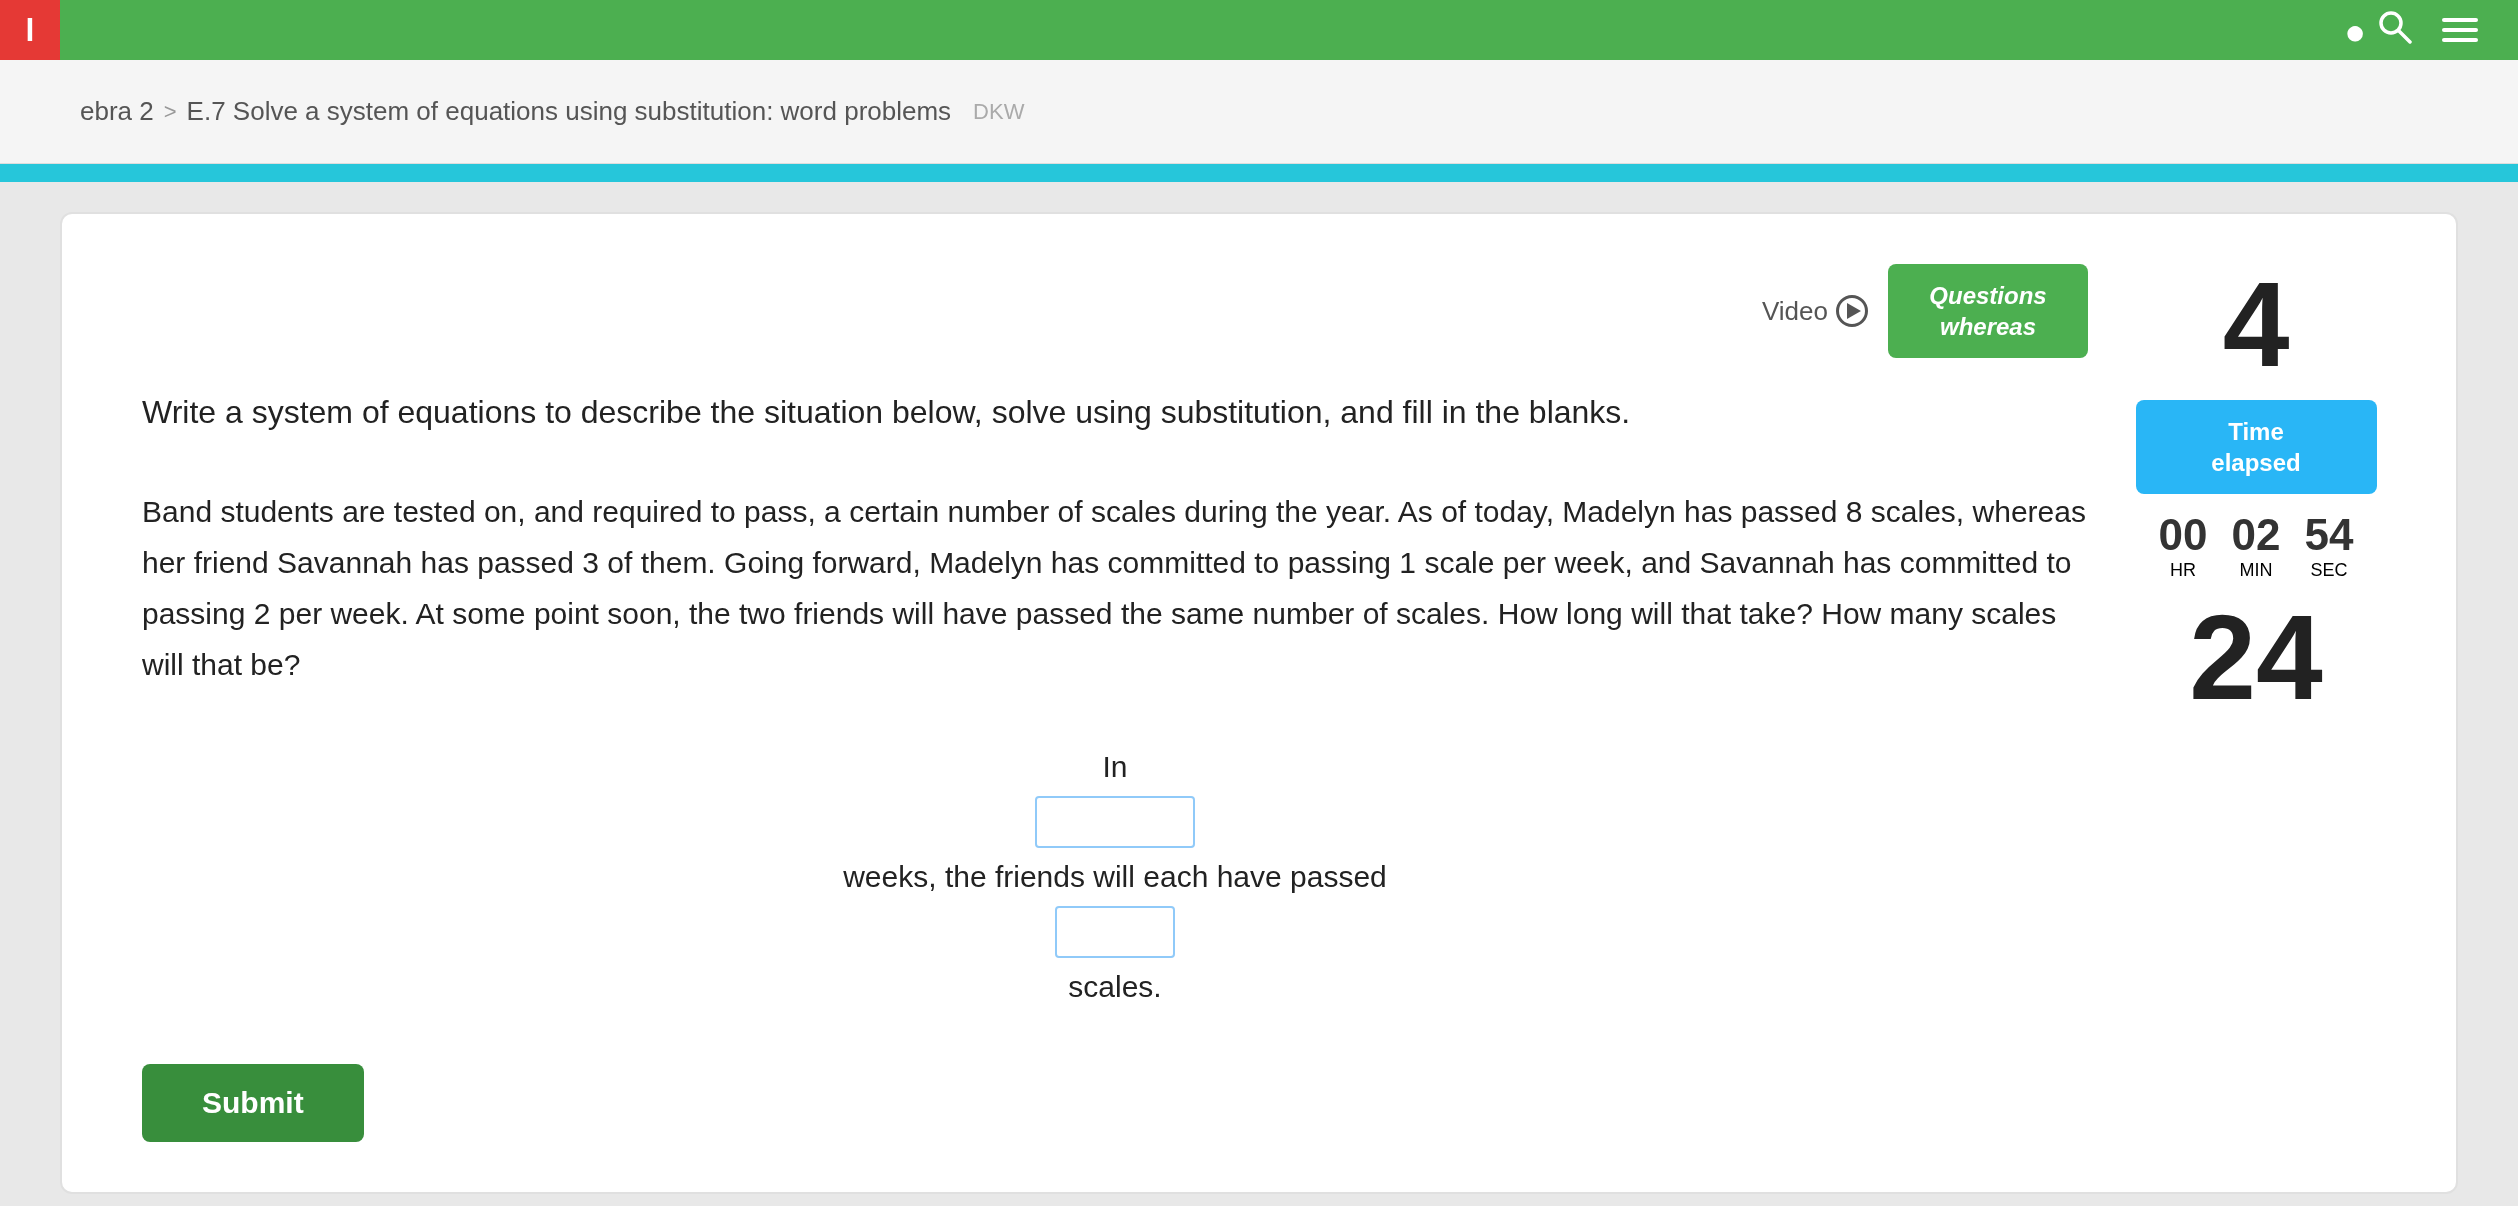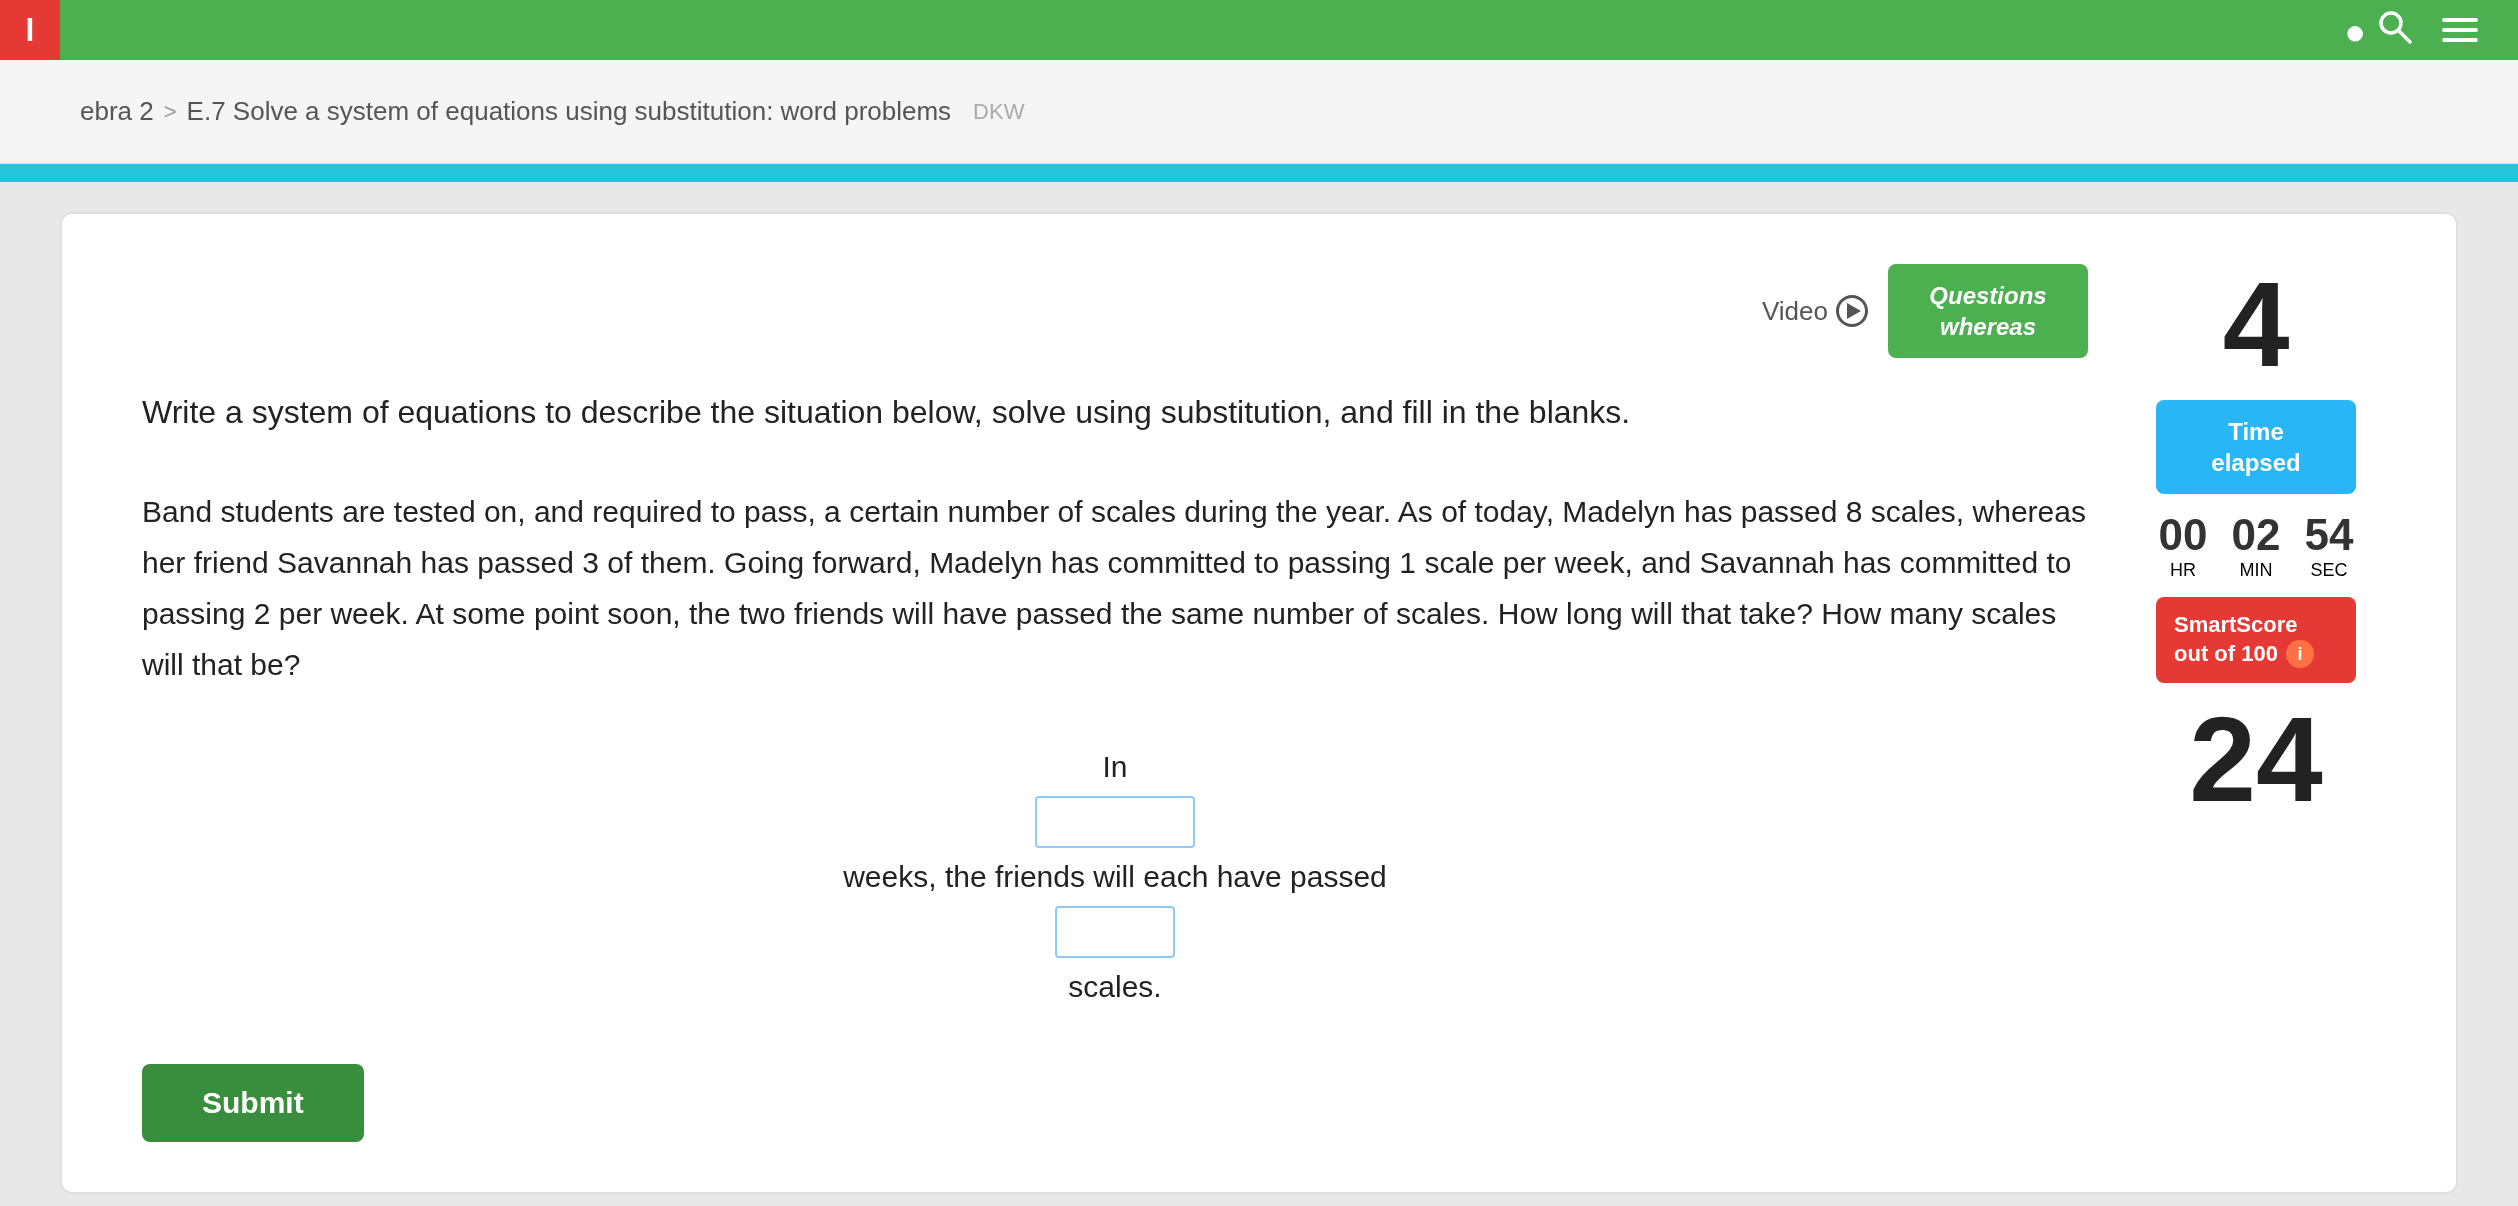--- a/index.html
+++ b/index.html
@@ -183,21 +183,21 @@
       background: #29b6f6;
       color: white;
       border: none;
       border-radius: 8px;
       padding: 16px 22px;
       font-size: 24px;
       font-weight: bold;
       text-align: center;
       cursor: pointer;
       line-height: 1.3;
-      width: 200px;
+      width: 241px;
     }
 
     
     .timer-display {
       display: flex;
       gap: 12px;
       align-items: flex-end;
     }
     .timer-unit {
       display: flex;
@@ -403,28 +403,19 @@
           <span class="timer-value">02</span>
           <span class="timer-label">MIN</span>
         </div>
         <span class="timer-colon"></span>
         <div class="timer-unit">
           <span class="timer-value">54</span>
           <span class="timer-label">SEC</span>
         </div>
       </div>
 
-      <button class="smartscore-btn">
-        <div class="smartscore-row">
-          <span>SmartScore</span>
-        </div>
-        <div class="smartscore-row">
-          <span>out of 100</span>
-          <div class="info-circle">i</div>
-        </div>
-      </button>
 
       <div class="big-number">24</div>
 
     </div>
   </div>
 
 </div>
 
 </body></html>

